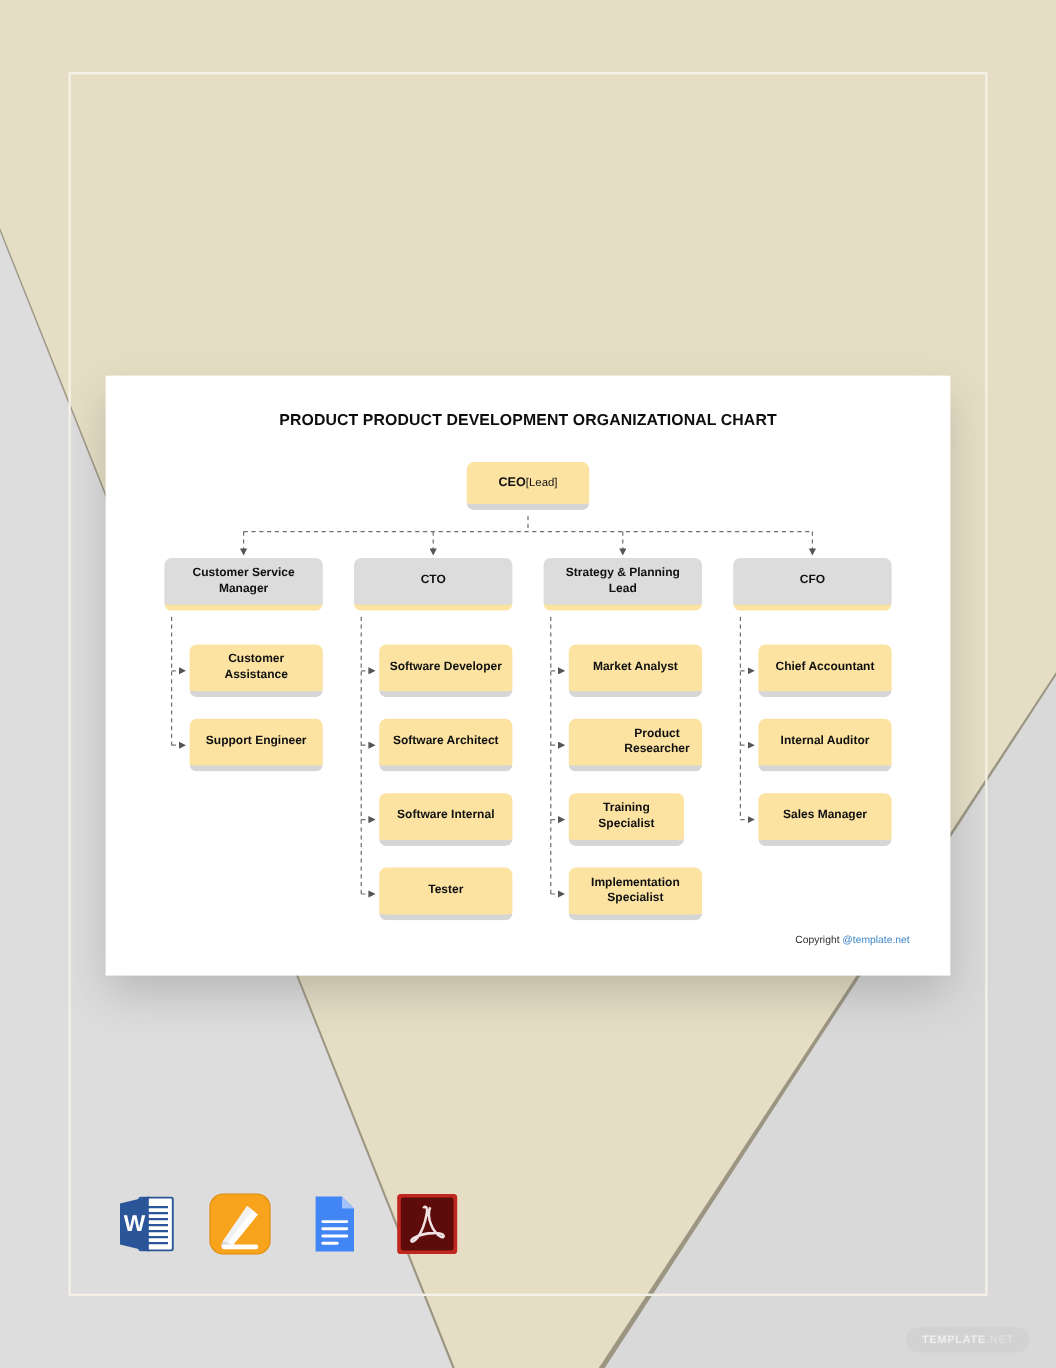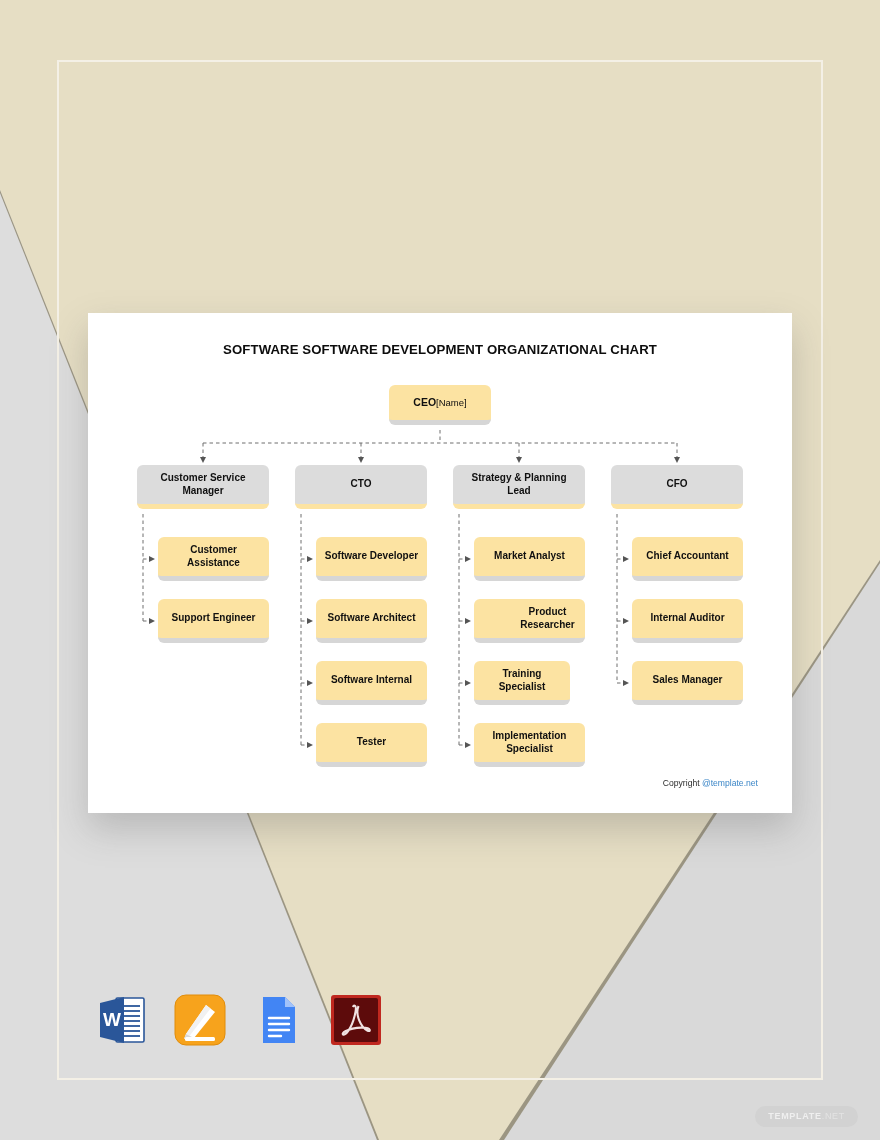--- a/index.html
+++ b/index.html
@@ -178,21 +178,21 @@
 
   <div class="wedge-left"></div>
   <div class="wedge-left-edge"></div>
   <div class="wedge-right"></div>
   <div class="wedge-right-edge"></div>
 
   <div class="frame"></div>
 
   <div class="doc-card">
 
-    <div class="doc-title">SOFTWARE SOFTWARE DEVELOPMENT ORGANIZATIONAL CHART</div>
+    <div class="doc-title">PRODUCT PRODUCT DEVELOPMENT ORGANIZATIONAL CHART</div>
 
     <div class="chart" id="chart-root">
       <svg class="svg-layer" id="connector-layer" viewBox="0 0 704 500">
         <defs>
           <marker id="arrow" markerWidth="6" markerHeight="6" refX="5" refY="3" orient="auto" markerUnits="userSpaceOnUse">
             <path d="M0,0 L6,3 L0,6 z" fill="#555"></path>
           </marker>
         </defs>
         <g id="connectors" stroke="#6e6e6e" stroke-width="1" stroke-dasharray="3.5,3" fill="none">
             <path d="M352 117 V130"></path>
@@ -216,21 +216,21 @@
             <path d="M589 130 V149" marker-end="url(#arrow)"></path>
             <path d="M529 201 V370"></path>
             <path d="M529 246 H540" marker-end="url(#arrow)"></path>
             <path d="M529 308 H540" marker-end="url(#arrow)"></path>
             <path d="M529 370 H540" marker-end="url(#arrow)"></path>
           </g>
       </svg>
 
     <div class="node lvl1" style="left: 301px; top: 72px; width: 102px; height: 40px;">
           <span>CEO</span>
-          <span class="sub">[Name]</span>
+          <span class="sub">[Lead]</span>
         </div>
         <div class="node lvl2" style="left: 49px; top: 152px; width: 132px; height: 44px;">
           <span>Customer Service Manager</span>
         </div>
         <div class="node lvl3" style="left: 70px; top: 224px; width: 111px; height: 44px;">
           <span>Customer Assistance</span>
         </div>
         <div class="node lvl3" style="left: 70px; top: 286px; width: 111px; height: 44px;">
           <span>Support Engineer</span>
         </div>

